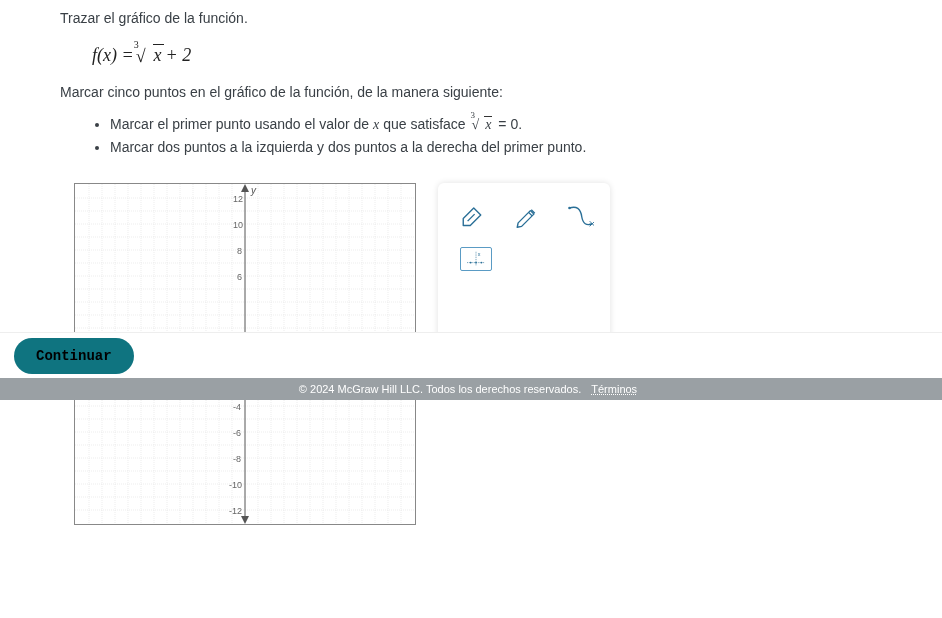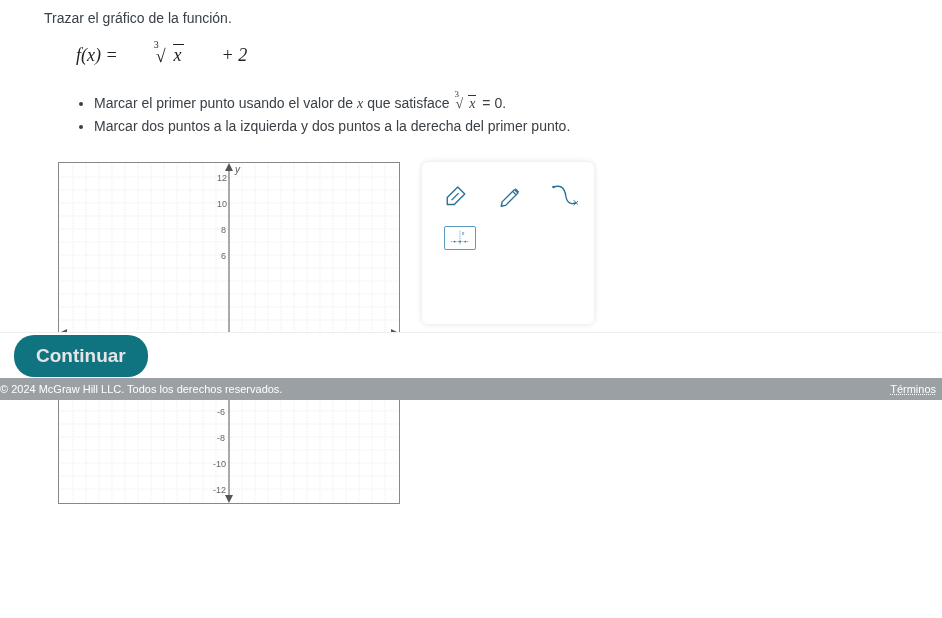--- a/index.html
+++ b/index.html
@@ -7,31 +7,31 @@
       font-family: Arial, Helvetica, sans-serif;
       font-size: 14px;
       color: #333740;
       width: 942px;
       height: 618px;
       position: relative;
       overflow: hidden;
       background: #fff;
     }
     .content {
-      padding: 8px 40px 20px 44px;
+      padding: 8px 40px 20px 60px;
     }
     .instr { color: #3a4046; line-height: 1.5; }
     .formula {
       font-family: 'Times New Roman', serif;
       font-style: italic;
       font-size: 18px;
       padding: 16px 0 16px 32px;
       color: #222;
     }
-    .formula .expr { display: inline-flex; align-items: flex-end; gap: 36px; }
+    .formula .expr { display: inline-flex; align-items: flex-end; }
     .cbrt {
       position: relative;
       display: inline-block;
       margin-left: 2px;
     }
     .cbrt .idx {
       position: absolute;
       top: -6px;
       left: -2px;
       font-size: 10px;
@@ -125,39 +125,40 @@
       left: 0; right: 0;
       height: 46px;
       display: flex;
       align-items: center;
       background: #fff;
       border-top: 1px solid #eee;
       z-index: 5;
     }
     .continue-btn {
       background: #0f7480;
-      color: #e5e5e5;
+      color: #000000;
       border: none;
       border-radius: 20px;
       padding: 10px 22px;
-      font-size: 19px;
+      font-size: 14px;
       font-weight: bold;
       margin-left: 14px;
       cursor: pointer;
+      font-family: Liberation Mono, monospace;
     }
     .footer-bar {
       position: absolute;
       top: 378px;
       left: 0; right: 0;
       height: 22px;
       background: #9aa0a4;
       color: #fff;
       font-size: 11px;
       display: flex;
-      justify-content: space-between;
+      justify-content: center;
       align-items: center;
       padding-right: 6px;
       z-index: 3;
       gap: 10px;
     }
     .footer-bar .terms { text-decoration: underline dotted; }
   </style>
 </head>
 <body>
 
@@ -168,20 +169,21 @@
     <span class="expr">
       <span>f(x) =</span>
       <span class="cbrt">
         <span class="idx">3</span>
         <span class="surd">√</span><span class="rad">x</span>
       </span>
       <span style="margin-left:2px">+ 2</span>
     </span>
   </div>
 
+  <p class="instr">Marcar cinco puntos en el gráfico de la función, de la manera siguiente:</p>
 
   <ul class="bullets">
     <li>
       <span>Marcar el primer punto usando el valor de </span><span style="font-family:'Times New Roman',serif;font-style:italic">x</span><span> que satisface </span>
       <span class="inline-cbrt">
         <span class="idx">3</span><span class="surd">√</span><span class="rad">x</span>
       </span>
       <span> = 0.</span>
     </li>
     <li>Marcar dos puntos a la izquierda y dos puntos a la derecha del primer punto.</li>

